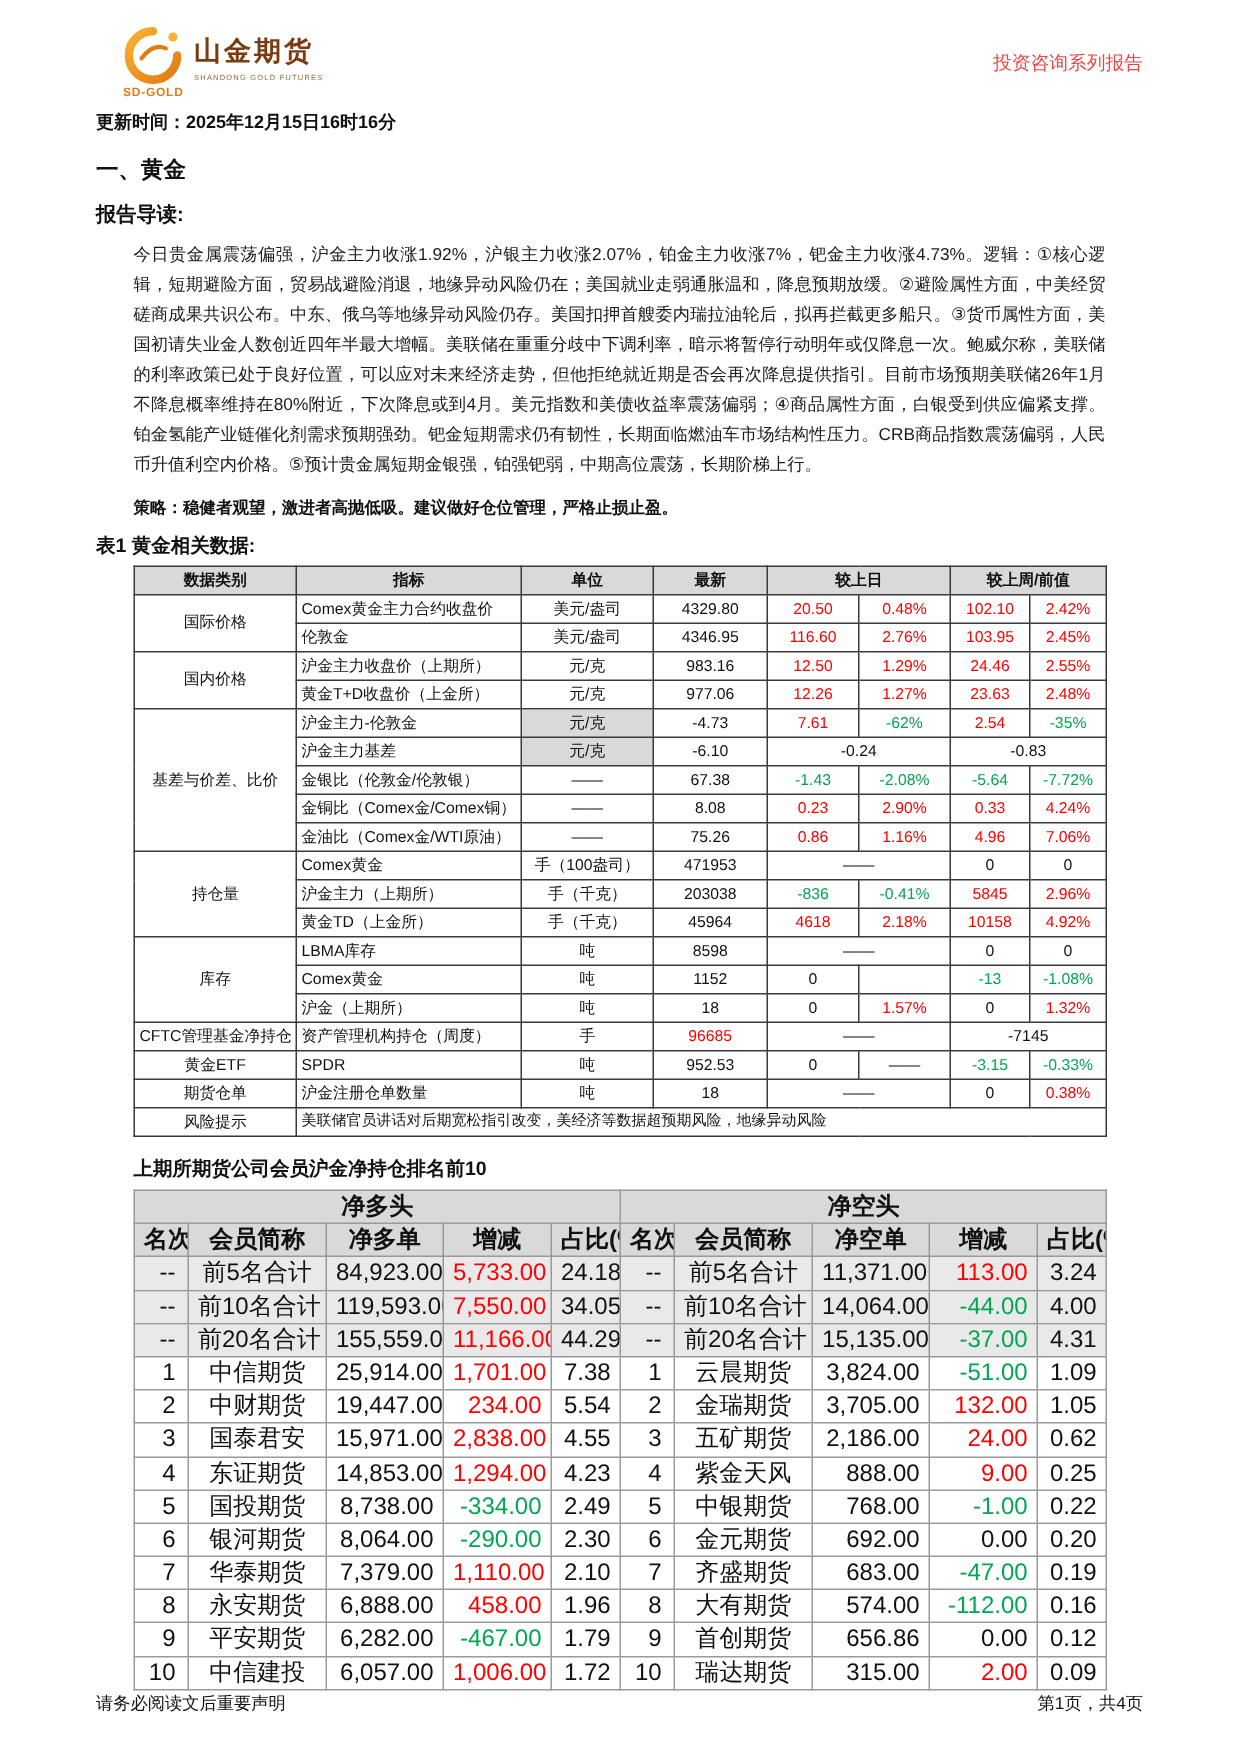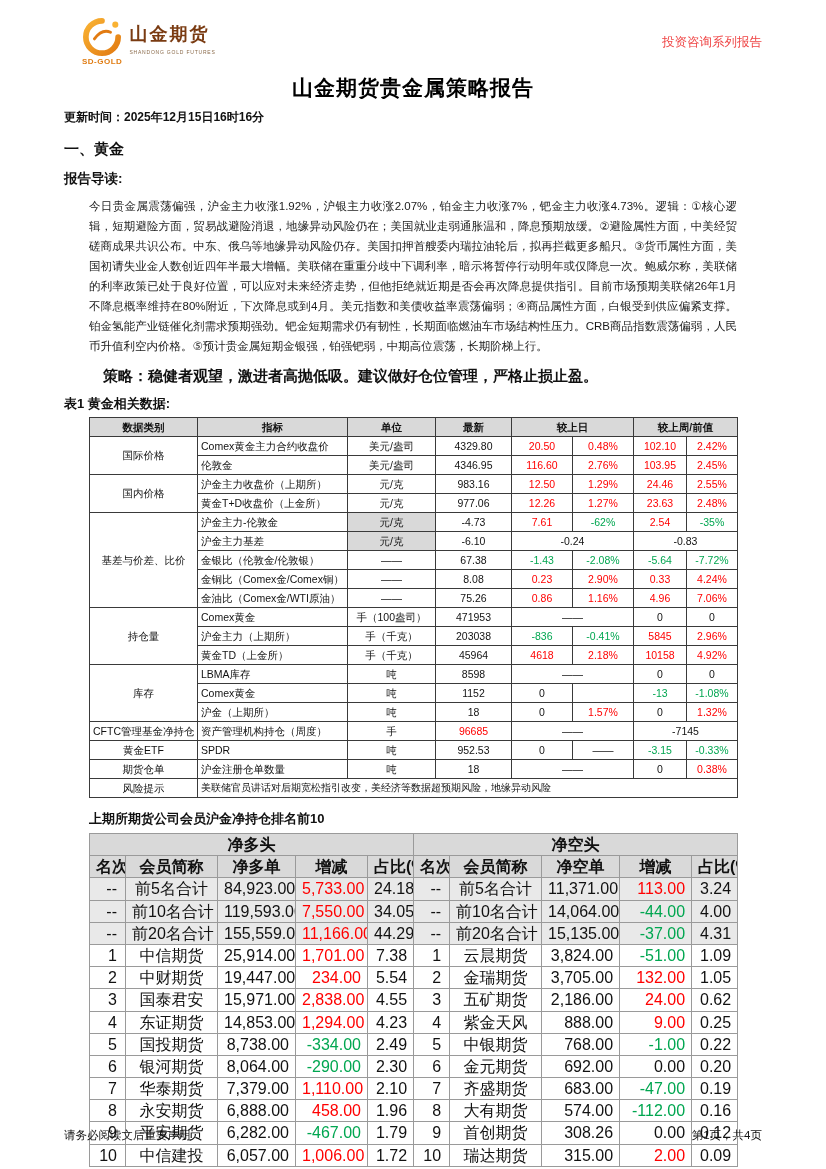--- a/index.html
+++ b/index.html
@@ -21,21 +21,21 @@
   .brand-block { padding-top: 4px; }
   .brand { font-size: 18px; font-weight: bold; color: #7a3b12; letter-spacing: 2px; }
   .tagline { font-size: 5px; color: #8a6a4a; letter-spacing: 0.8px; margin-top: 3px; }
   .series { font-size: 12.5px; color: #ef4444; padding-top: 16px; }
 
   .report-title { text-align: center; font-size: 21px; font-weight: bold; color: #000; margin-top: 8px; letter-spacing: 1px; }
   .update { text-align: left; font-size: 12px; font-weight: bold; margin-top: 7px; }
   .sec { font-size: 15px; font-weight: bold; margin-top: 14px; }
   .lead-label { font-size: 13.5px; font-weight: bold; margin-top: 11px; }
   .intro { margin: 8px 0 0 25px; width: 648px; font-size: 11.5px; line-height: 1.74; text-align: justify; color: #1a1a1a; }
-  .strategy { margin: 11px 0 0 39px; font-size: 15px; font-weight: bold; }
+  .strategy { margin: 11px 0 0 25px; font-size: 11px; font-weight: bold; }
   .t1title { margin: 9px 0 4px 0; font-size: 13px; font-weight: bold; }
 
   table { border-collapse: collapse; margin-left: 25px; table-layout: fixed; }
   .t1 { width: 648px; font-size: 10.5px; }
   .t1 th, .t1 td {
     border: 1px solid #3a3a3a; padding: 1px 3px; height: 19px;
     text-align: center; overflow: hidden; white-space: nowrap; line-height: 1.2;
   }
   .t1 th { background: #d9d9d9; font-weight: bold; }
   .t1 td.cat { font-weight: normal; }
@@ -82,21 +82,20 @@
         <div class="logo-sub">SD-GOLD</div>
       </div>
       <div class="brand-block">
         <div class="brand">山金期货</div>
         <div class="tagline">SHANDONG GOLD FUTURES</div>
       </div>
     </div>
     <div class="series">投资咨询系列报告</div>
   </div>
 
-  <h1 class="report-title">山金期货贵金属策略报告</h1>
   <div class="update">更新时间：2025年12月15日16时16分</div>
 
   <h2 class="sec">一、黄金</h2>
   <div class="lead-label">报告导读:</div>
   <p class="intro">今日贵金属震荡偏强，沪金主力收涨1.92%，沪银主力收涨2.07%，铂金主力收涨7%，钯金主力收涨4.73%。逻辑：①核心逻辑，短期避险方面，贸易战避险消退，地缘异动风险仍在；美国就业走弱通胀温和，降息预期放缓。②避险属性方面，中美经贸磋商成果共识公布。中东、俄乌等地缘异动风险仍存。美国扣押首艘委内瑞拉油轮后，拟再拦截更多船只。③货币属性方面，美国初请失业金人数创近四年半最大增幅。美联储在重重分歧中下调利率，暗示将暂停行动明年或仅降息一次。鲍威尔称，美联储的利率政策已处于良好位置，可以应对未来经济走势，但他拒绝就近期是否会再次降息提供指引。目前市场预期美联储26年1月不降息概率维持在80%附近，下次降息或到4月。美元指数和美债收益率震荡偏弱；④商品属性方面，白银受到供应偏紧支撑。铂金氢能产业链催化剂需求预期强劲。钯金短期需求仍有韧性，长期面临燃油车市场结构性压力。CRB商品指数震荡偏弱，人民币升值利空内价格。⑤预计贵金属短期金银强，铂强钯弱，中期高位震荡，长期阶梯上行。</p>
 
   <div class="strategy">策略：稳健者观望，激进者高抛低吸。建议做好仓位管理，严格止损止盈。</div>
   <div class="t1title">表1 黄金相关数据:</div>
 
   <table class="t1">
@@ -458,21 +457,21 @@
           <td class="rnum">0.16</td>
         </tr>
         <tr>
           <td class="rank">9</td>
           <td class="member">平安期货</td>
           <td class="rnum">6,282.00</td>
           <td class="rnum" style="color: rgb(0, 166, 80);">-467.00</td>
           <td class="rnum">1.79</td>
           <td class="rank">9</td>
           <td class="member">首创期货</td>
-          <td class="rnum">308.26</td>
+          <td class="rnum">656.86</td>
           <td class="rnum">0.00</td>
           <td class="rnum">0.12</td>
         </tr>
         <tr>
           <td class="rank">10</td>
           <td class="member">中信建投</td>
           <td class="rnum">6,057.00</td>
           <td class="rnum" style="color: rgb(255, 0, 0);">1,006.00</td>
           <td class="rnum">1.72</td>
           <td class="rank">10</td>

